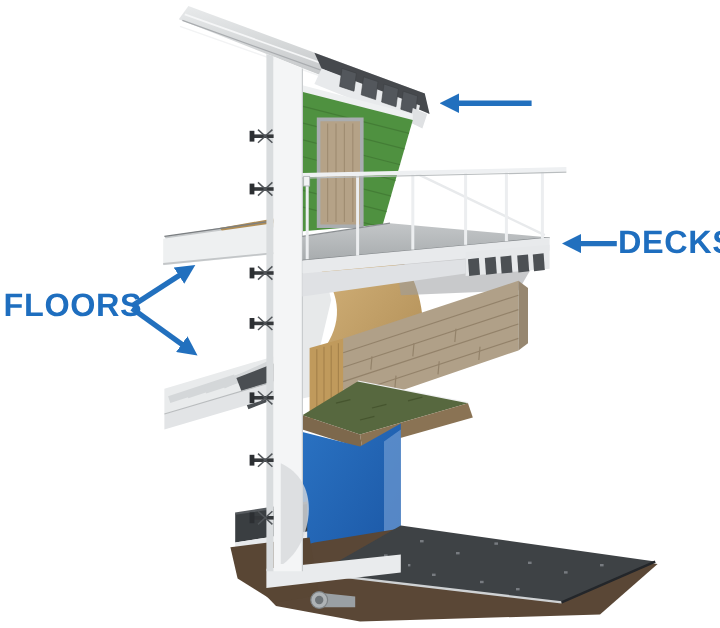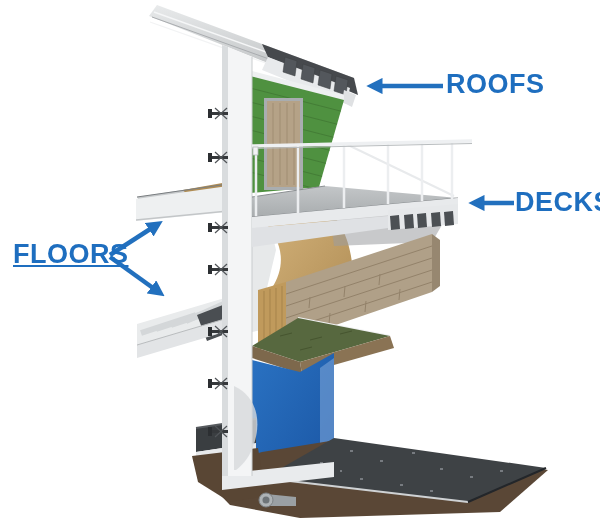--- a/index.html
+++ b/index.html
@@ -1,21 +1,21 @@
 <!DOCTYPE html>
 <html><head>
 <meta charset="utf-8">
 <style>
   html,body{margin:0;padding:0;background:#fff;}
   #stage{position:relative;width:600px;height:523px;background:#ffffff;overflow:hidden;
          font-family:"Liberation Sans",sans-serif;}
   svg{position:absolute;left:0;top:0;}
   .lbl{position:absolute;font-weight:700;font-size:27px;line-height:1;color:#1e6ebf;
        letter-spacing:0.5px;white-space:nowrap;user-select:none;}
-  #lbl-floors{left:13px;top:241px;text-decoration:underline;}
+  #lbl-floors{left:3px;top:241px;}
   #lbl-roofs{left:446px;top:71px;}
   #lbl-decks{left:515px;top:189px;}
 </style>
 </head>
 <body>
 
 <div id="stage">
 
 <svg width="600" height="523" viewBox="0 0 600 523">
   <defs>
@@ -268,16 +268,15 @@
 
   <g stroke="#2270be" stroke-width="4.5" fill="none">
     <line x1="443" y1="86" x2="372" y2="86" marker-end="url(#ah)"></line>
     <line x1="514" y1="203" x2="474" y2="203" marker-end="url(#ah)"></line>
     <line x1="110" y1="255" x2="158" y2="224" marker-end="url(#ah)"></line>
     <line x1="110" y1="257" x2="160" y2="293" marker-end="url(#ah)"></line>
   </g>
 </svg>
 
 <div id="lbl-floors" class="lbl">FLOORS</div>
-<div id="lbl-roofs" class="lbl">ROOFS</div>
 <div id="lbl-decks" class="lbl">DECKS</div>
 
 </div>
 
 </body></html>

